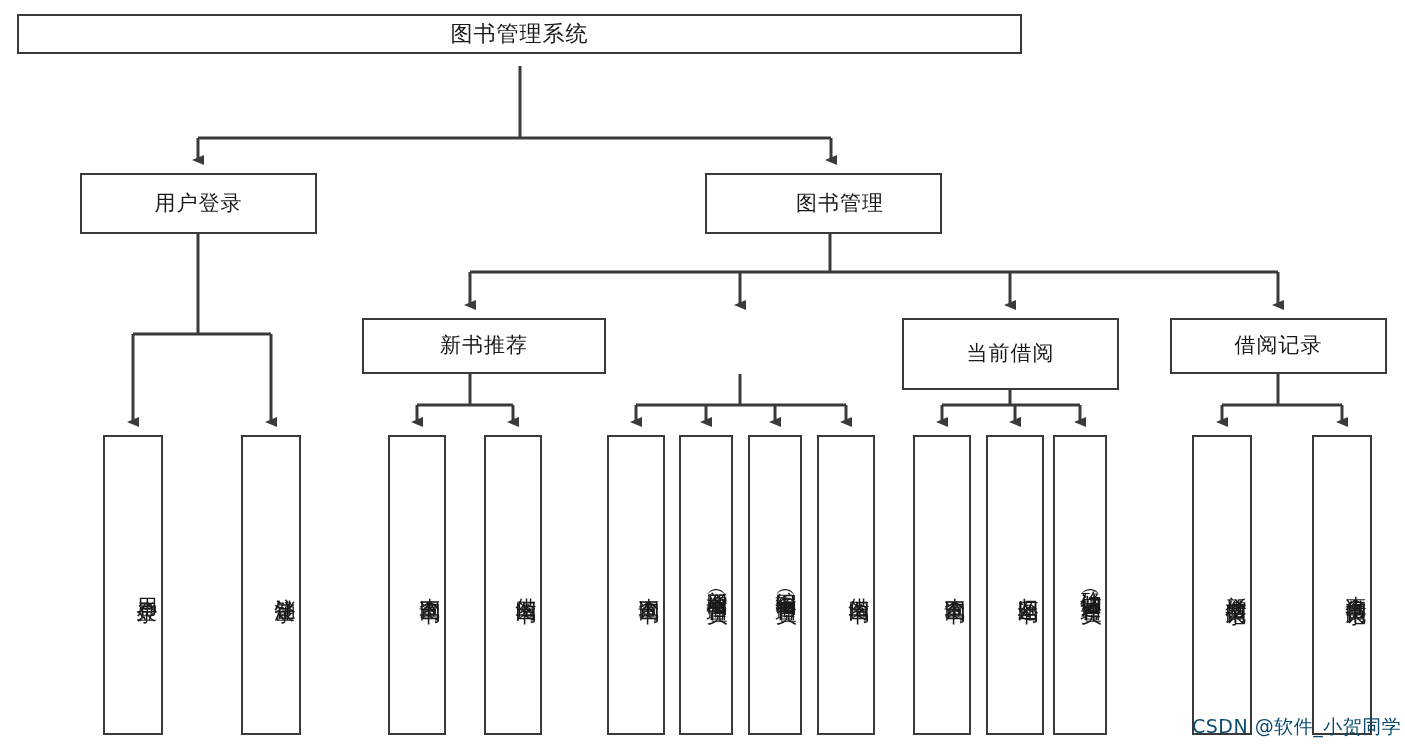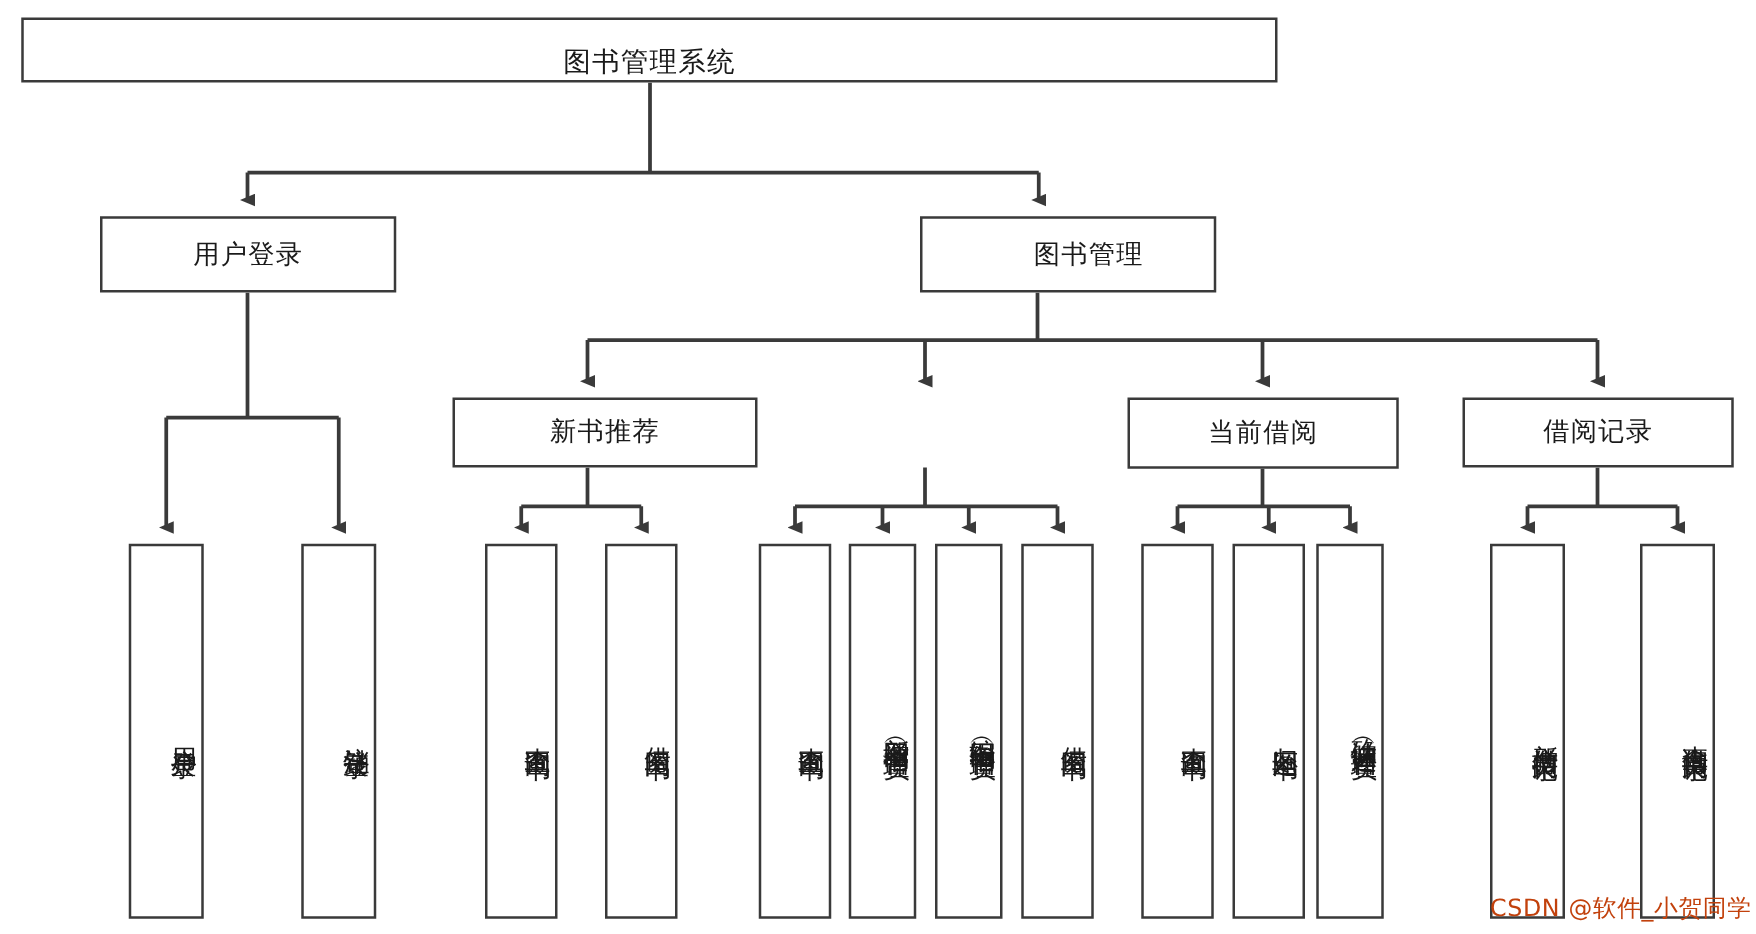--- a/index.html
+++ b/index.html
@@ -58,21 +58,21 @@
     display: block;
   }
   .node-v.overflow .vlabel {
     margin-top: -4px;
   }
   #watermark {
     position: absolute;
     left: 1192px;
     top: 714px;
     font-size: 19px;
-    color: #c2410c;
+    color: #0c4a6e;
     white-space: nowrap;
     letter-spacing: 0.5px;
     pointer-events: none;
   }
 </style>
 </head>
 <body>
 
 <div id="diagram-root">
 
@@ -119,38 +119,38 @@
       <path d="M1015,405 L1015,422" marker-end="url(#arrow)"></path>
       <path d="M1080,405 L1080,422" marker-end="url(#arrow)"></path>
 
       <path d="M1278,374 L1278,405"></path>
       <path d="M1222,405 L1342,405"></path>
       <path d="M1222,405 L1222,422" marker-end="url(#arrow)"></path>
       <path d="M1342,405 L1342,422" marker-end="url(#arrow)"></path>
     </g>
   </svg>
 
-  <div class="node node-h node-root" style="left:17px; top:14px; width:1005px; height:52px;align-items:flex-end;">
+  <div class="node node-h node-root" style="left:17px; top:14px; width:1005px; height:40px;">
     <span>图书管理系统</span>
   </div>
 
   <div class="node node-h" style="left:80px; top:173px; width:237px; height:61px;">
     <span>用户登录</span>
   </div>
 
-  <div class="node node-h" style="left:736px; top:173px; width:237px; height:61px;padding-left:33px;">
+  <div class="node node-h" style="left:705px; top:173px; width:237px; height:61px;padding-left:33px;">
     <span>图书管理</span>
   </div>
 
   <div class="node node-h" style="left:362px; top:318px; width:244px; height:56px;">
     <span>新书推荐</span>
   </div>
 
 
-  <div class="node node-h" style="left:902px; top:318px; width:217px; height:57px;">
+  <div class="node node-h" style="left:902px; top:318px; width:217px; height:72px;">
     <span>当前借阅</span>
   </div>
 
   <div class="node node-h" style="left:1170px; top:318px; width:217px; height:56px;align-items:center;">
     <span>借阅记录</span>
   </div>
 
   <div class="node node-v" style="left:103px; top:435px; width:60px; height:300px;">
     <span class="vlabel">用户登录</span>
   </div>

